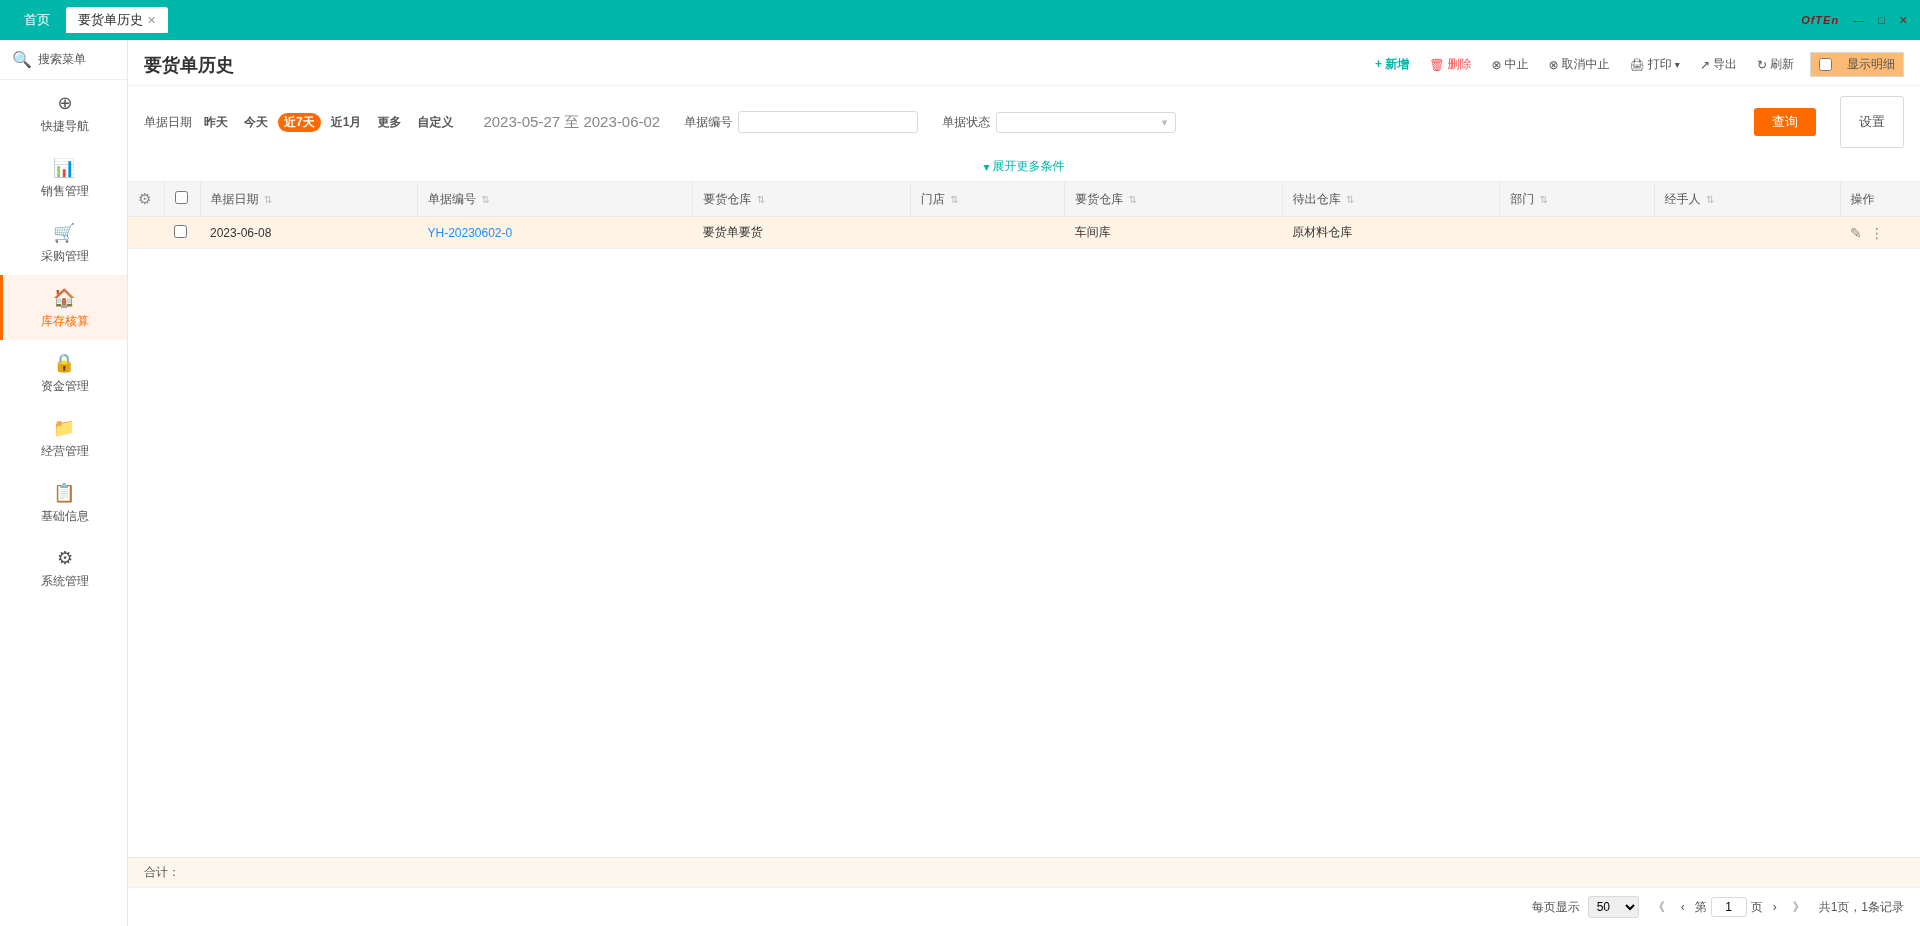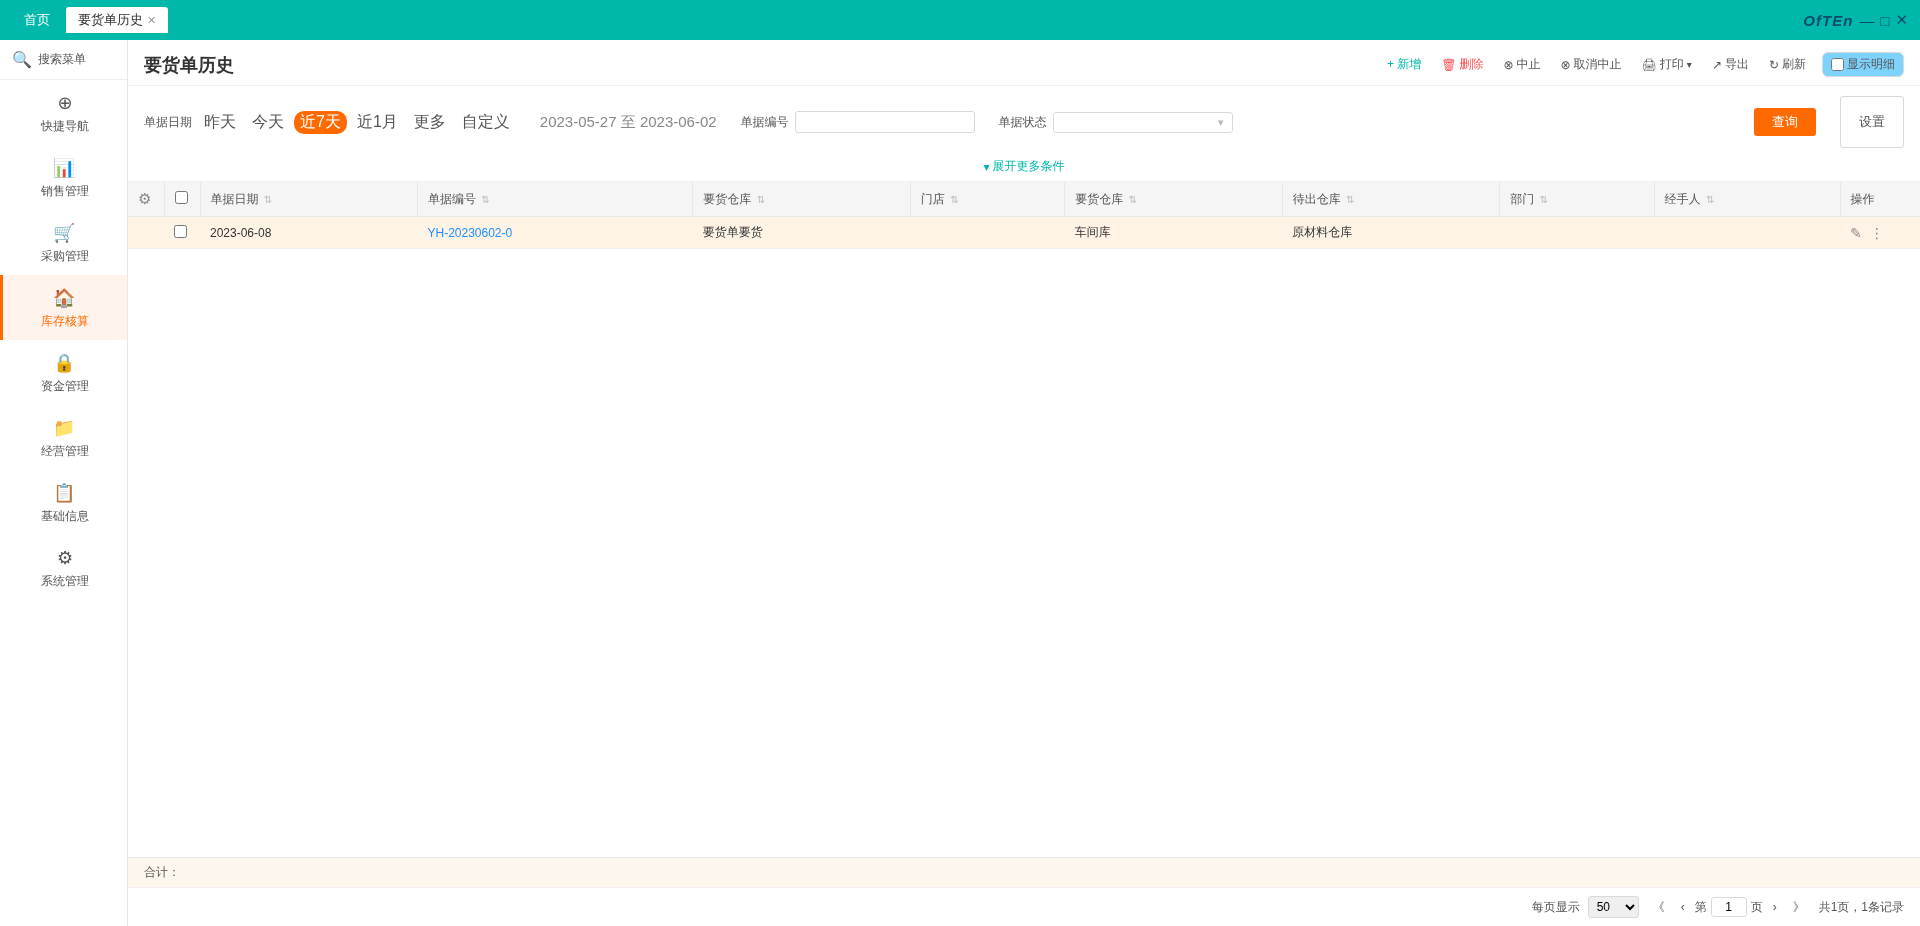--- a/index.html
+++ b/index.html
@@ -29,21 +29,21 @@
       color: rgba(255,255,255,0.85);
       display: flex; align-items: center; gap: 4px;
     }
     .top-bar .tab.active {
       background: white;
       color: #333;
     }
     .top-bar .tab .close-icon { font-size: 11px; color: #999; cursor: pointer; }
     .top-bar .tab.home { background: transparent; color: white; }
     .top-bar-right {
-      display: flex; align-items: center; gap: 6px; color: #0c4a6e; font-size: 15px;
+      display: flex; align-items: center; gap: 14px; color: #7f1d1d; font-size: 11px;
     }
     .top-bar-right span { cursor: pointer; }
 
     
     .main-layout {
       display: flex;
       flex: 1;
       overflow: hidden;
     }
 
@@ -115,20 +115,21 @@
     }
     .page-title { font-size: 18px; font-weight: bold; color: #333; }
     .toolbar { display: flex; align-items: center; gap: 12px; }
     .toolbar-btn {
       display: flex; align-items: center; gap: 3px;
       font-size: 12px; color: #555; cursor: pointer; padding: 3px 4px;
       border: none; background: none;
     }
     .toolbar-btn.new-btn {
       color: #00b8a9;
+      font-weight: bold;
     }
     .toolbar-btn.delete-btn { color: #ff4d4f; }
     .btn-primary {
       background: #ff6a00;
       color: white;
       border: none;
       padding: 5px 18px;
       border-radius: 3px;
       cursor: pointer;
       font-size: 13px;
@@ -158,21 +159,21 @@
     .filter-item {
       display: flex; align-items: center; gap: 6px;
     }
     .filter-label { color: #555; font-size: 12px; white-space: nowrap; }
     .filter-dates { display: flex; align-items: center; gap: 4px; font-size: 12px; }
     .filter-date-btn {
       padding: 1px 6px;
       border-radius: 10px;
       cursor: pointer;
       color: #555;
-      border: none; background: none; font-size: 16px;
+      border: none; background: none; font-size: 12px; font-weight: bold;
     }
     .filter-date-btn.active {
       background: #ff6a00;
       color: white;
     }
     .filter-date-range { color: #888; font-size: 15px; }
     .filter-input {
       border: 1px solid #d9d9d9;
       border-radius: 3px;
       padding: 3px 8px;
@@ -277,24 +278,24 @@
     .pagination .page-input {
       border: 1px solid #d9d9d9;
       border-radius: 3px;
       width: 36px;
       text-align: center;
       padding: 2px 4px;
       font-size: 12px;
     }
 
     .display-detail-btn {
-      display: flex; align-items: center; gap: 3px;
+      display: flex; align-items: center; gap: 15px;
       font-size: 12px; color: #555; cursor: pointer;
-      border: 1px solid #d9d9d9; background: #7dd3fc;
-      padding: 3px 8px; border-radius: 6px;
+      border: 1px solid #d9d9d9; background: #fdba74;
+      padding: 3px 8px; border-radius: 0;
     }
   </style>
 </head>
 <body>
 
 <div class="top-bar">
   <div class="tabs">
     <div class="tab home">
       <span>首页</span>
     </div>

